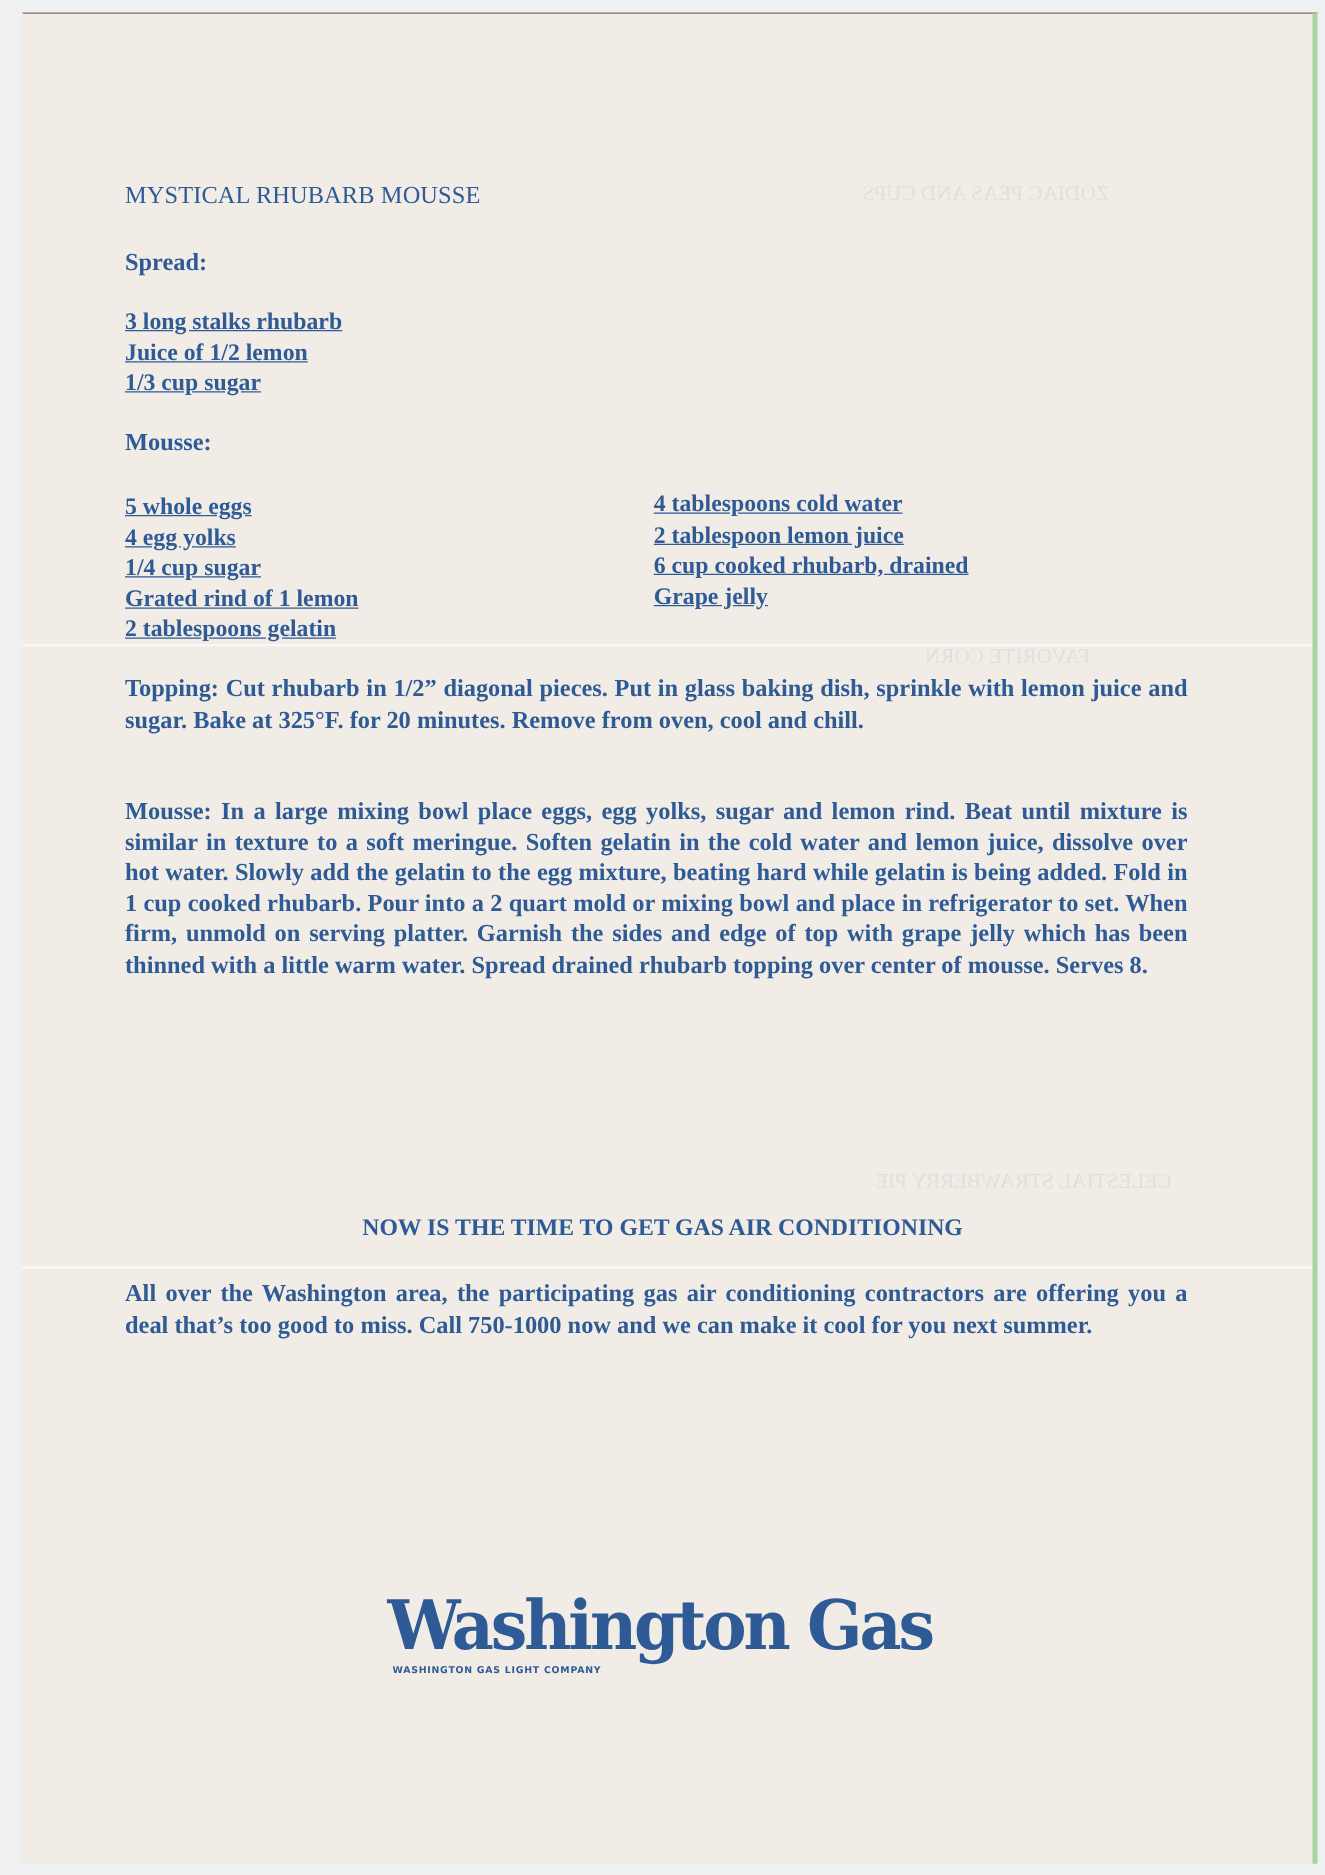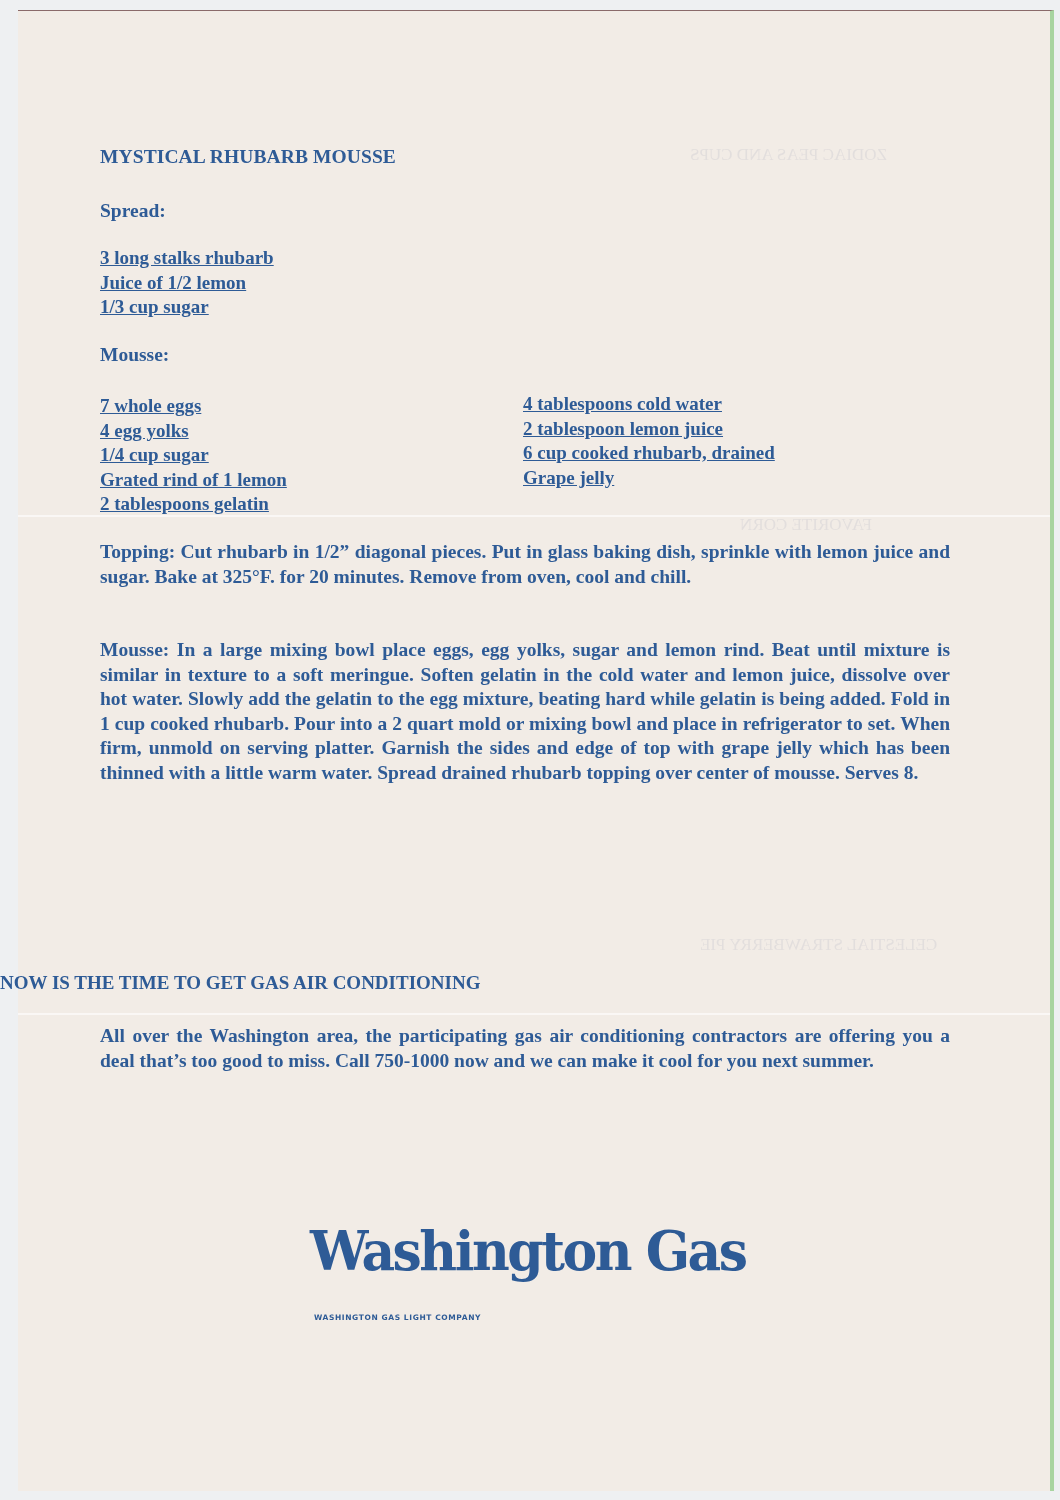--- a/index.html
+++ b/index.html
@@ -9,39 +9,39 @@
       font-family: "Liberation Serif", "DejaVu Serif", serif;
     }
     .page {
       position: absolute; left: 18px; top: 10px; width: 1032px; height: 1480px;
       background: #f2ece6;
       border-top: 1px solid #8a6a6a;
       border-right: 4px solid #a8d4a0;
     }
     .ink { color: #2e5b96; }
     .fold { position: absolute; left: 18px; width: 1032px; height: 2px; background: rgba(255,255,255,0.6); }
-    .title { position: absolute; left: 100px; top: 146px; font-size: 19.5px; font-weight: bold; letter-spacing: 0.1px; }
+    .title { position: absolute; left: 100px; top: 146px; font-size: 19.5px; font-weight: normal; letter-spacing: 0.1px; }
     .label { position: absolute; left: 100px; font-size: 19.5px; font-weight: bold; }
     .list { position: absolute; font-size: 19px; font-weight: bold; line-height: 24.5px; text-decoration: underline; }
     .list div { white-space: nowrap; }
     .para {
       position: absolute; left: 100px; width: 850px; font-size: 19.5px; line-height: 24.5px;
       text-align: justify; font-family: "Liberation Sans Narrow", "Liberation Serif", serif;
       transform-origin: left top;
       font-weight: bold;
     }
-    .ad-title { position: absolute; left: 0; width: 1060px; top: 972px; text-align: left; font-size: 19px; font-weight: bold; }
-    .logo { position: absolute; left: 310px; top: 1221px; width: 450px; }
+    .ad-title { position: absolute; left: 0; width: 1060px; top: 972px; text-align: center; font-size: 19px; font-weight: bold; }
+    .logo { position: absolute; left: 310px; top: 1271px; width: 450px; }
     .logo-main {
       font-family: "DejaVu Serif", serif; font-weight: bold; font-size: 52px;
       letter-spacing: -2.5px; color: #2e5b96; line-height: 60px; transform: scaleY(1.05);
     }
     .logo-sub {
       position: absolute; left: 4px; top: 60px; font-family: "DejaVu Sans", sans-serif;
-      font-weight: bold; font-size: 7.5px; letter-spacing: 0.6px; color: #2e5b96; margin-top: 32px;
+      font-weight: bold; font-size: 7.5px; letter-spacing: 0.6px; color: #2e5b96;
     }
     .ghost { position: absolute; color: rgba(120,130,160,0.13); font-size: 17px; white-space: nowrap; transform: scaleX(-1); }
   </style>
 </head>
 <body>
 
 <div class="page"></div>
 <div class="fold" style="top:515px"></div>
 <div class="fold" style="top:1013px"></div>
 
@@ -53,21 +53,21 @@
 
 <div class="label ink" style="top:200px">Spread:</div>
 <div class="list ink" style="left:100px;top:246px">
   <div>3 long stalks rhubarb</div>
   <div>Juice of 1/2 lemon</div>
   <div>1/3 cup sugar</div>
 </div>
 
 <div class="label ink" style="top:344px">Mousse:</div>
 <div class="list ink" style="left:100px;top:394px">
-  <div>7 whole eggs</div>
+  <div>5 whole eggs</div>
   <div>4 egg yolks</div>
   <div>1/4 cup sugar</div>
   <div>Grated rind of 1 lemon</div>
   <div>2 tablespoons gelatin</div>
 </div>
 <div class="list ink" style="left:523px;top:392px">
   <div>4 tablespoons cold water</div>
   <div>2 tablespoon lemon juice</div>
   <div>6 cup cooked rhubarb, drained</div>
   <div>Grape jelly</div>

